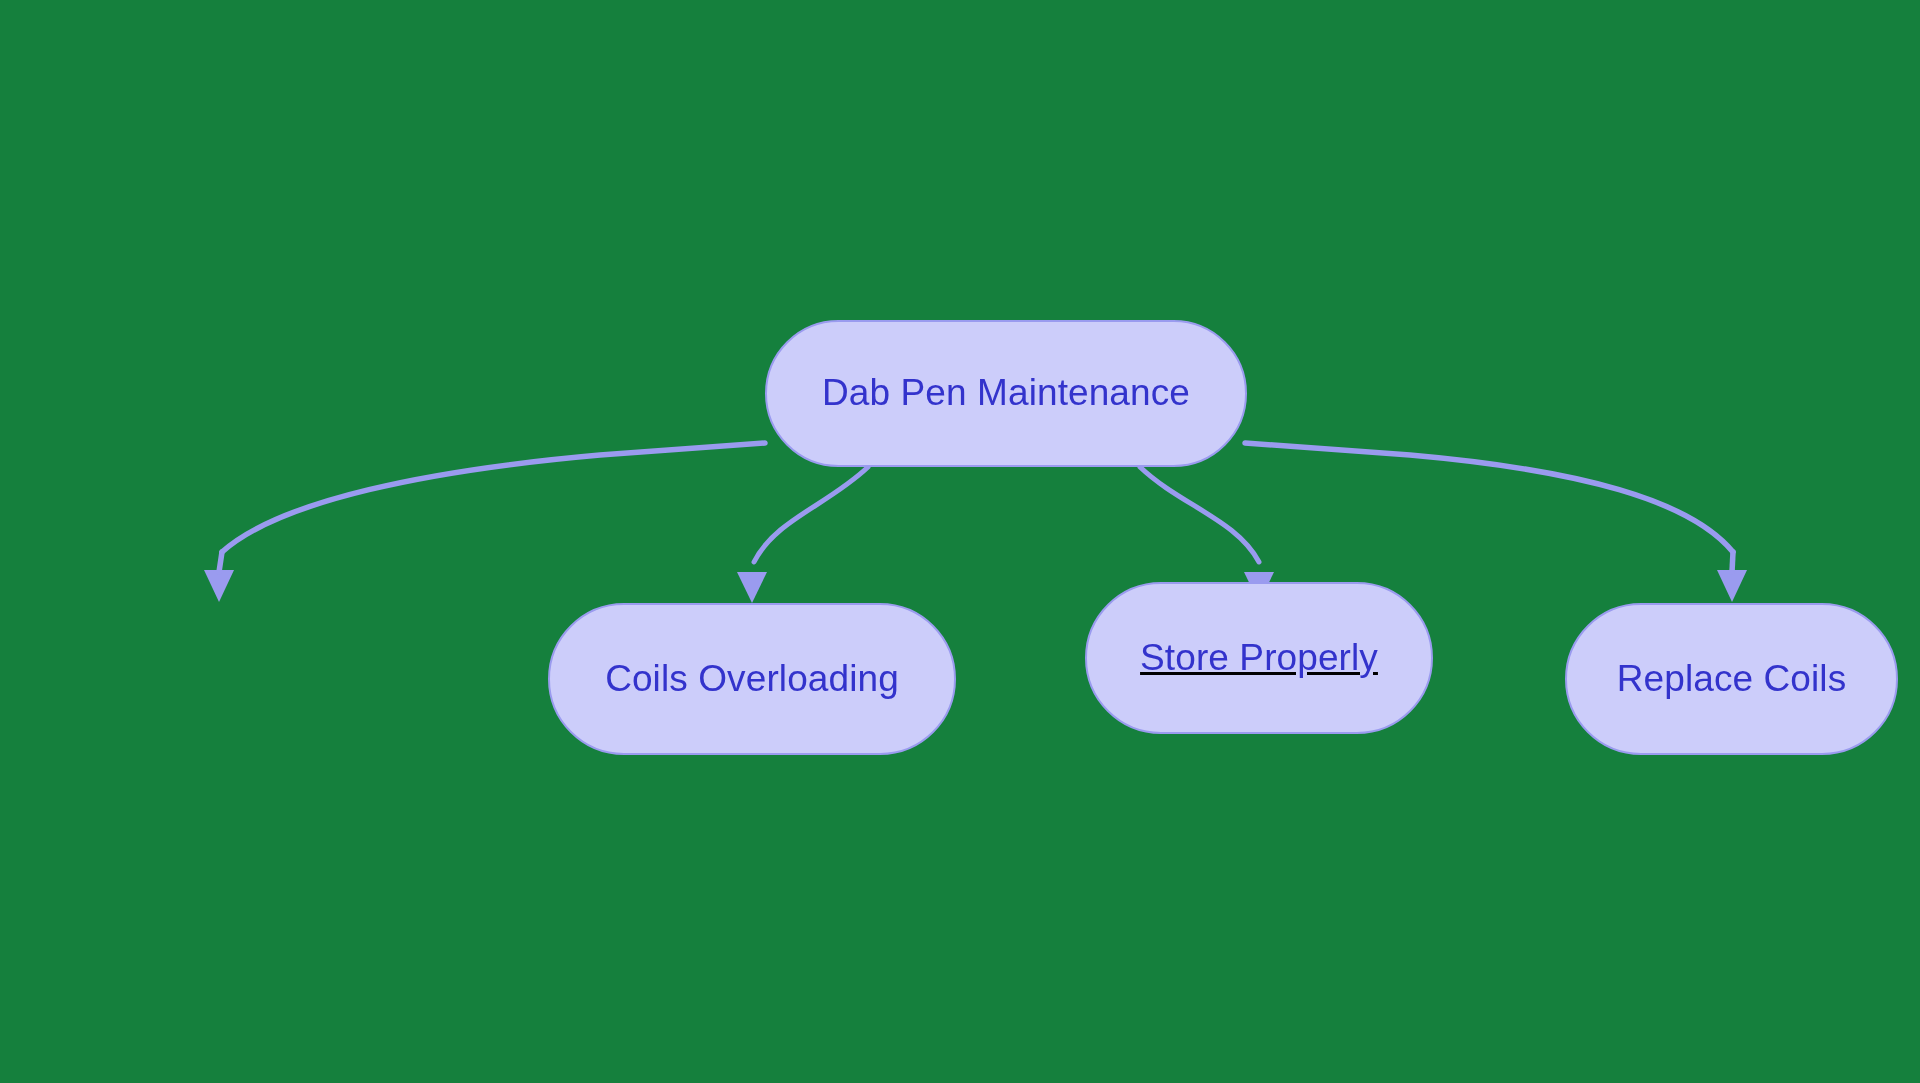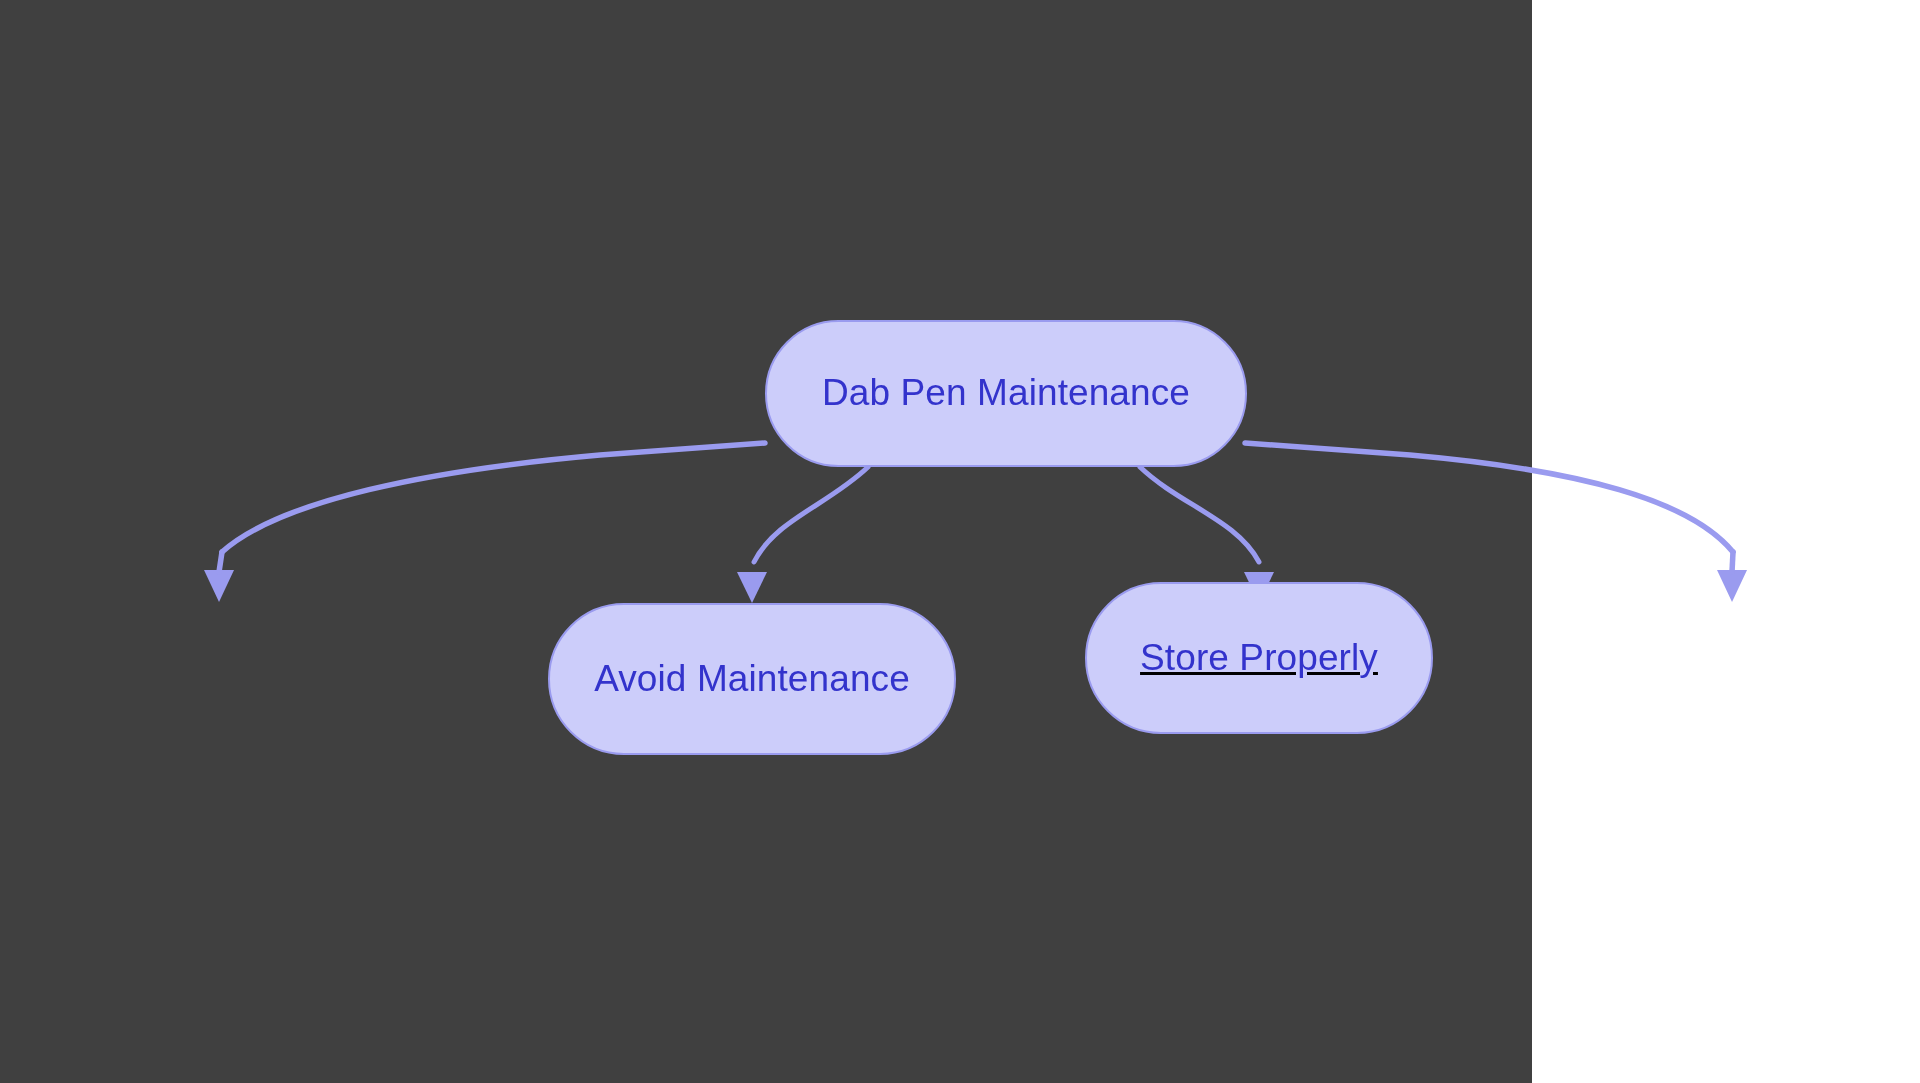--- a/index.html
+++ b/index.html
@@ -9,23 +9,23 @@
     background: #ffffff;
   }
   body {
     width: 1920px;
     height: 1083px;
     overflow: hidden;
     font-family: "Liberation Sans", sans-serif;
   }
   #diagram-root {
     position: relative;
-    width: 1532px;
+    width: 1920px;
     height: 1083px;
-    background: #404040;
+    background: #15803d;
   }
   #edge-layer {
     position: absolute;
     left: 0;
     top: 0;
     width: 1920px;
     height: 1083px;
     pointer-events: none;
   }
   .flow-node {
@@ -111,21 +111,24 @@
       <path d="M 1733,552 L 1732,572" fill="none" stroke="#9a9bef" stroke-width="5.5" stroke-linecap="round"></path>
     </g>
   </svg>
 
   <div class="flow-node" id="node-root">
     <span class="node-label">Dab Pen Maintenance</span>
   </div>
 
 
   <div class="flow-node" id="node-leaf-1">
-    <span class="node-label">Avoid Maintenance</span>
+    <span class="node-label">Coils Overloading</span>
   </div>
 
   <div class="flow-node" id="node-leaf-2">
     <span class="node-label">Store Properly</span>
   </div>
 
+  <div class="flow-node" id="node-leaf-3">
+    <span class="node-label">Replace Coils</span>
+  </div>
 
 </div>
 
 </body></html>

